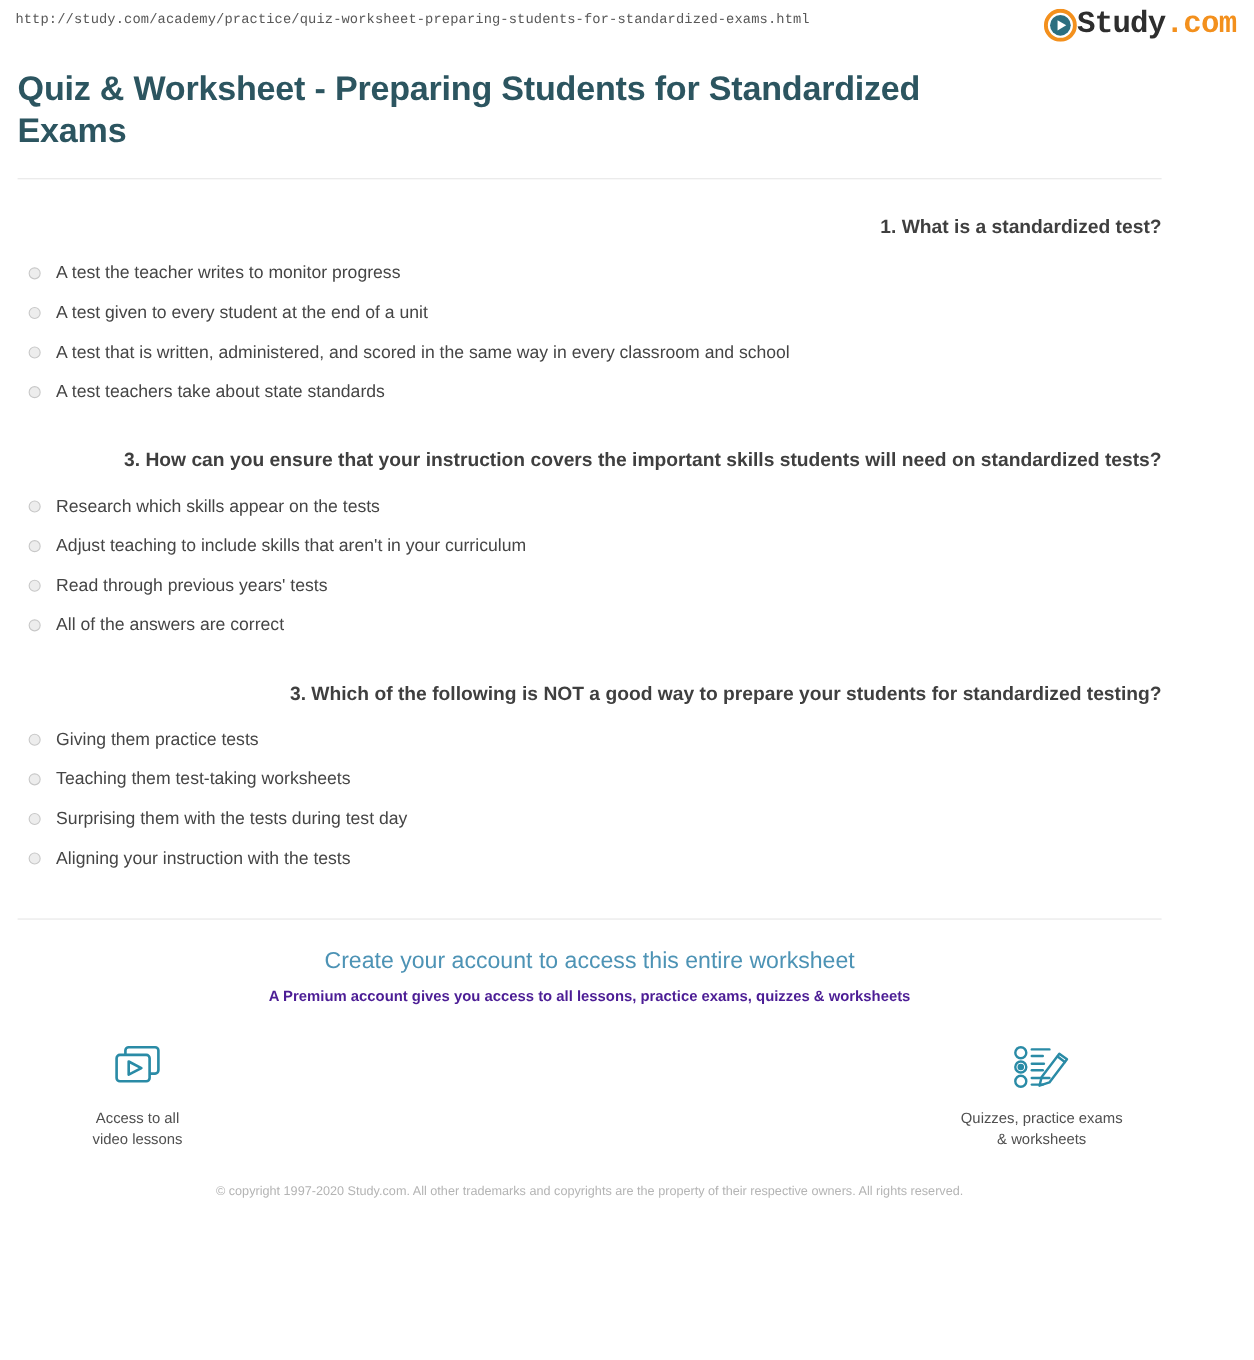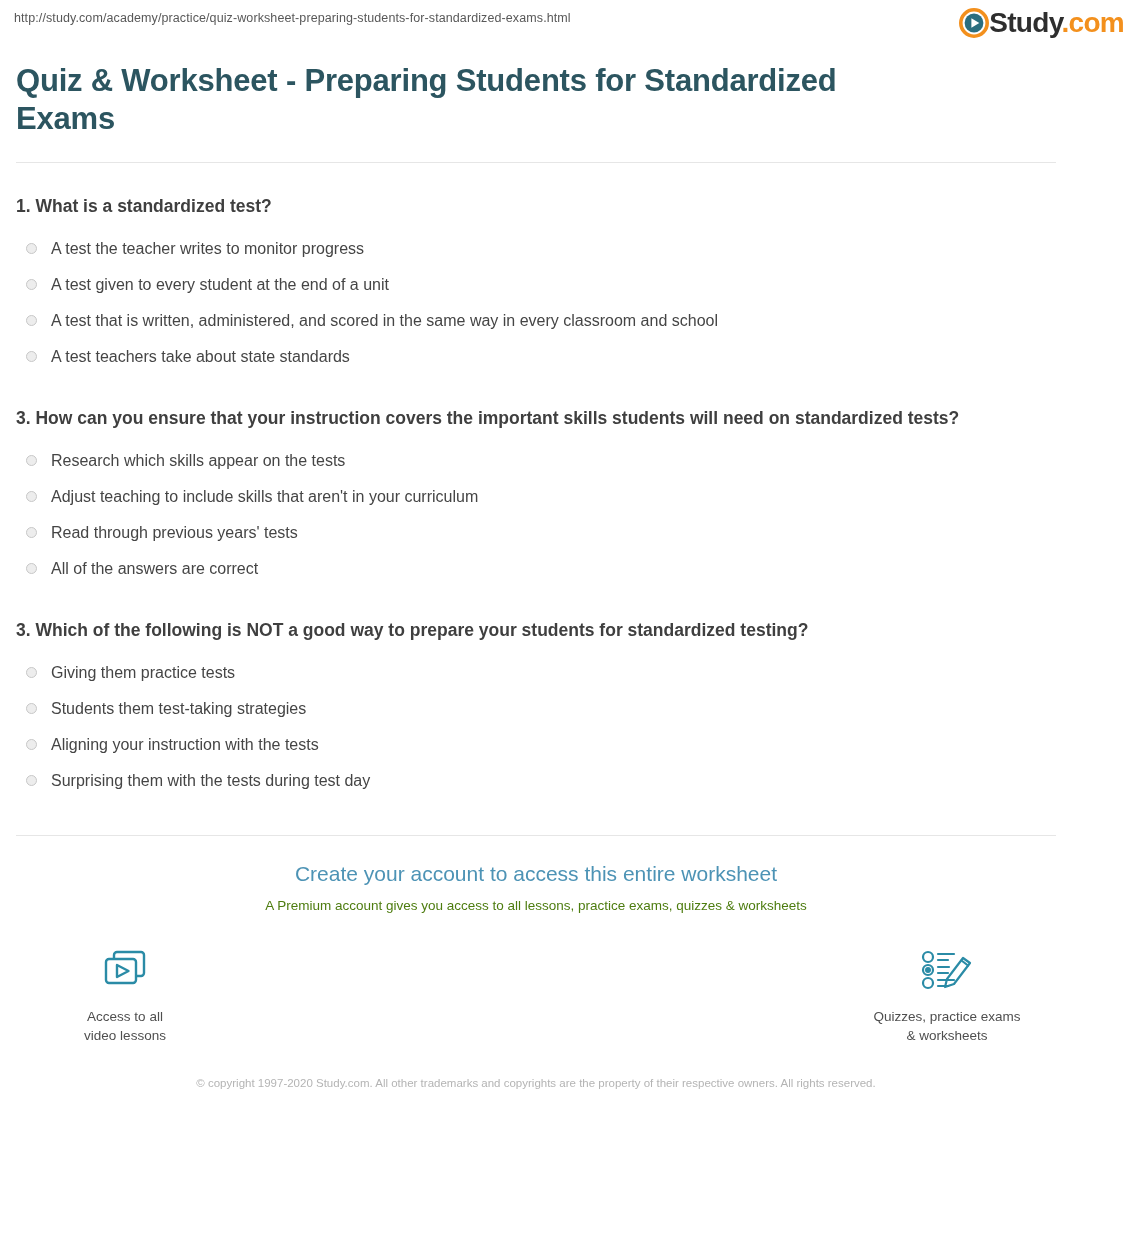--- a/index.html
+++ b/index.html
@@ -16,20 +16,21 @@
     position: relative;
     overflow: hidden;
   }
 
   
   .page-header {
     position: relative;
     height: 52px;
     padding: 0 14px;
     box-sizing: border-box;
+    font-family: Liberation Mono, monospace;
   }
   .url-text {
     position: absolute;
     left: 14px;
     top: 11px;
     font-size: 12.5px;
     color: #585858;
     letter-spacing: 0.1px;
     white-space: nowrap;
   }
@@ -80,20 +81,21 @@
   .rule-top { margin-top: 24px; }
 
   .question-block { margin-top: 30px; }
   .question-text {
     font-size: 17.5px;
     line-height: 26px;
     font-weight: bold;
     color: #3f3f3f;
     margin: 0 0 12px 0;
     max-width: 1062px;
+    text-align: right;
   }
   .answers { list-style: none; margin: 0; padding: 0; }
   .answer-row {
     display: flex;
     align-items: flex-start;
     padding: 9px 0 9px 0;
     min-height: 18px;
   }
   .radio-dot {
     width: 11px;
@@ -119,23 +121,24 @@
   }
   .cta-heading {
     font-size: 21px;
     color: #4d93b5;
     font-weight: normal;
     margin: 0;
     line-height: 28px;
   }
   .cta-sub {
     font-size: 13.5px;
-    color: #4d7c0f;
+    color: #4c1d95;
     margin: 9px 0 0 0;
     line-height: 18px;
+    font-weight: bold;
   }
   .features {
     display: flex;
     justify-content: space-between;
     margin-top: 28px;
   }
   .feature {
     width: 218px;
     text-align: center;
   }
@@ -231,29 +234,29 @@
 
   <div class="question-block">
     <p class="question-text">3. Which of the following is NOT a good way to prepare your students for standardized testing?</p>
     <ul class="answers">
       <li class="answer-row">
         <span class="radio-dot"></span>
         <span class="answer-label">Giving them practice tests</span>
       </li>
       <li class="answer-row">
         <span class="radio-dot"></span>
-        <span class="answer-label">Students them test-taking strategies</span>
+        <span class="answer-label">Teaching them test-taking worksheets</span>
+      </li>
+      <li class="answer-row">
+        <span class="radio-dot"></span>
+        <span class="answer-label">Surprising them with the tests during test day</span>
       </li>
       <li class="answer-row">
         <span class="radio-dot"></span>
         <span class="answer-label">Aligning your instruction with the tests</span>
-      </li>
-      <li class="answer-row">
-        <span class="radio-dot"></span>
-        <span class="answer-label">Surprising them with the tests during test day</span>
       </li>
     </ul>
   </div>
 
   <hr class="rule footer-divider">
 
   <div class="cta">
     <div class="cta-heading">Create your account to access this entire worksheet</div>
     <div class="cta-sub">A Premium account gives you access to all lessons, practice exams, quizzes &amp; worksheets</div>
 

